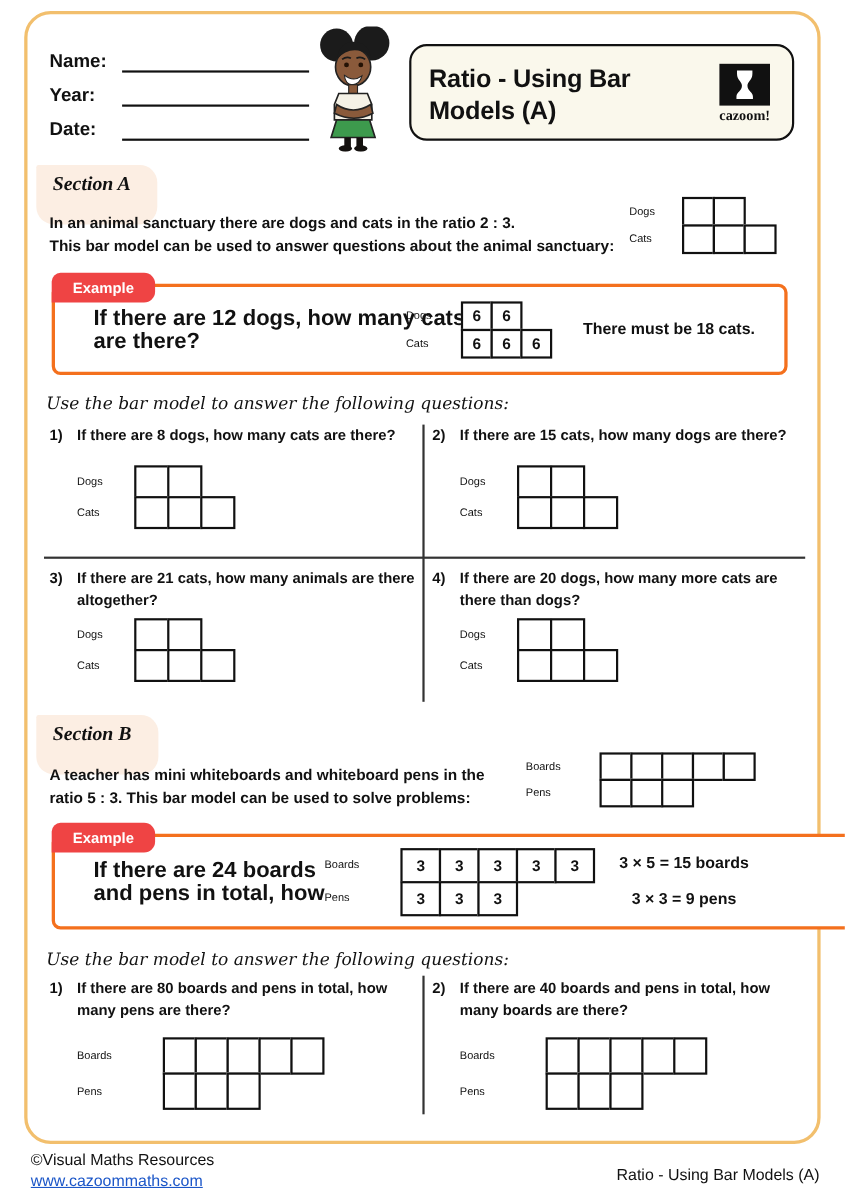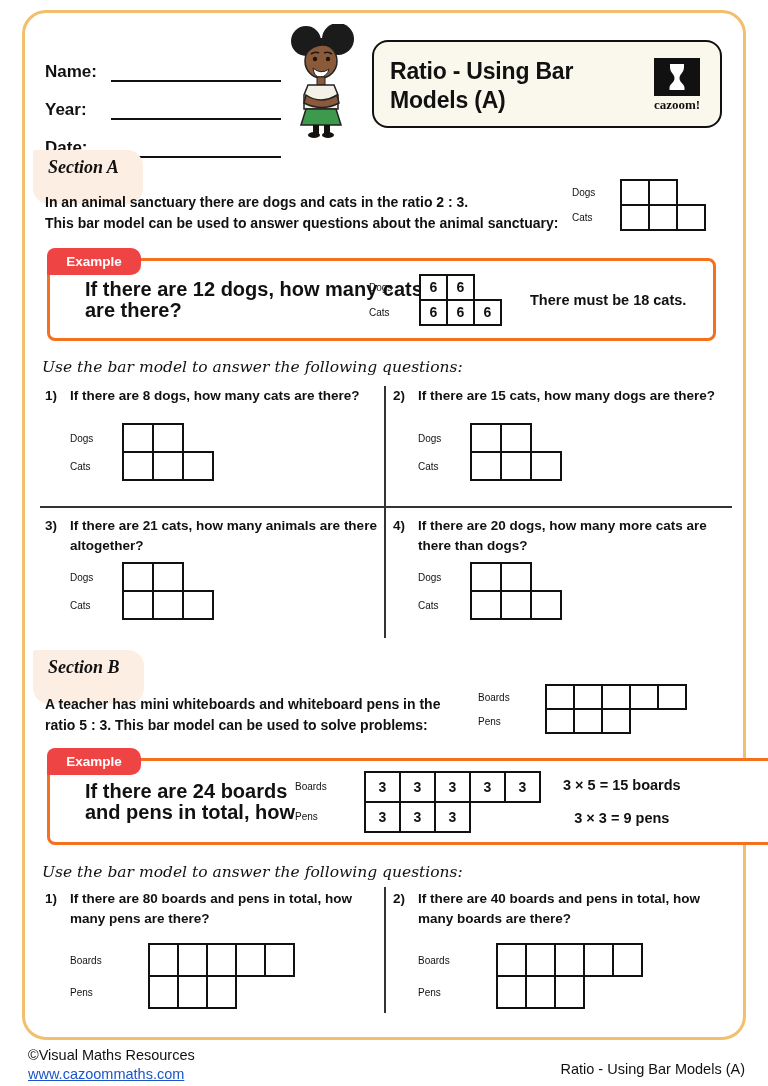--- a/index.html
+++ b/index.html
@@ -14,21 +14,21 @@
   .abs { position:absolute; }
 
   
   .page-border {
     left:22px; top:10px; width:724px; height:1030px;
     border:3px solid #f2bf6d; border-radius:24px;
   }
 
   
   .hfields { left:45px; top:44px; }
-  .hrow { display:flex; align-items:flex-end; height:22px; margin-bottom:9px;margin-top:16px; }
+  .hrow { display:flex; align-items:flex-end; height:22px; margin-bottom:9px; }
   .hlabel { font-weight:bold; font-size:17px; width:62px; }
   .hline { width:170px; border-bottom:2px solid #111; height:18px; margin-left:4px; }
 
   .character { left:282px; top:24px; width:80px; height:114px; }
 
   .title-box {
     left:372px; top:40px; width:350px; height:88px;
     background:#faf8ec; border:2.5px solid #111; border-radius:16px;
     padding:15px 16px;
   }

